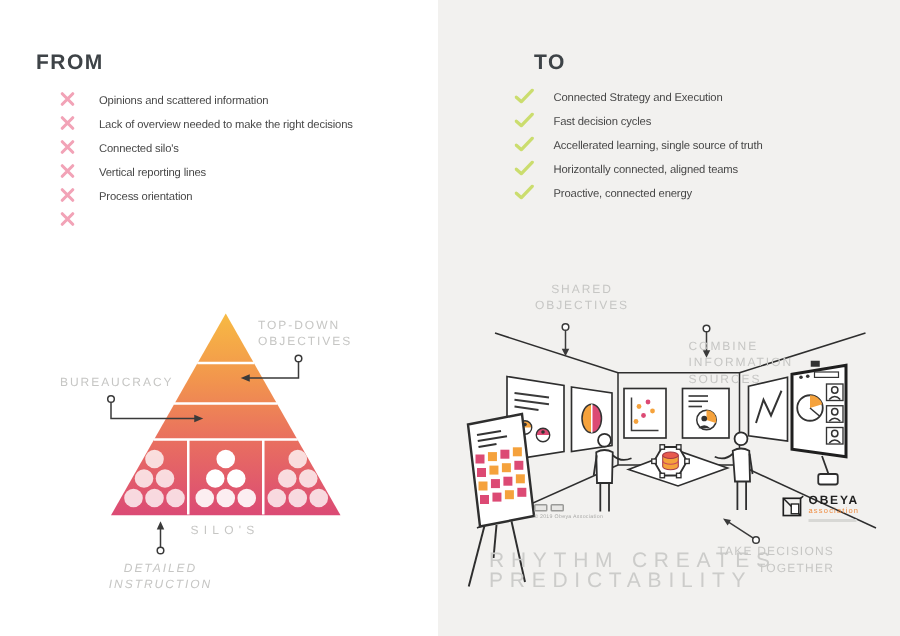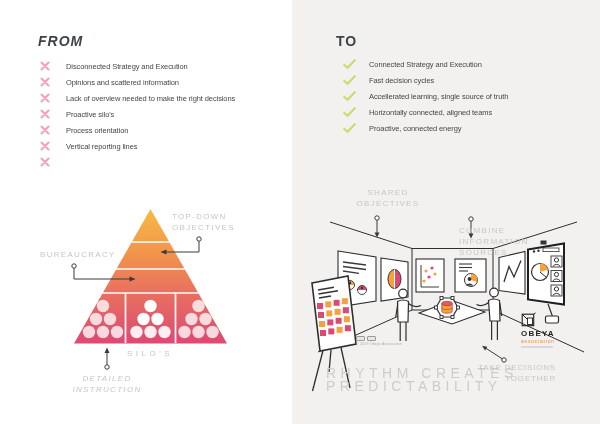--- a/index.html
+++ b/index.html
@@ -24,80 +24,72 @@
   .copyright { display:flex; flex-direction:column; gap:1px; }
   .cc-row { display:flex; gap:2px; }
   .cc-badge { width:9px; height:5px; border:0.8px solid #9a9a98; border-radius:1px; background:#e7e6e4; }
   .copy-txt { font-size:3.5px; color:#ABABA9; letter-spacing:0.2px; white-space:nowrap; }
 </style>
 </head>
 <body>
 
 <div class="panel-right"></div>
 
-<div class="abs heading" style="left:38px; top:33px;font-style:italic;">FROM</div>
+<div class="abs heading" style="left:24px; top:33px;">FROM</div>
 <div class="check-list" style="left:40px; top:58px;">
   <div class="row">
     <span class="ic">
         <svg width="10" height="10" viewBox="0 0 10 10">
           <path d="M1.5,1.5 L8.5,8.5 M8.5,1.5 L1.5,8.5" stroke="#F2A3B7" stroke-width="2.1" stroke-linecap="round" fill="none"></path>
         </svg>
       </span>
-    <span class="txt">Disconnected Strategy and Execution</span>
-  </div>
-  <div class="row">
-    <span class="ic">
-        <svg width="10" height="10" viewBox="0 0 10 10">
-          <path d="M1.5,1.5 L8.5,8.5 M8.5,1.5 L1.5,8.5" stroke="#F2A3B7" stroke-width="2.1" stroke-linecap="round" fill="none"></path>
-        </svg>
-      </span>
     <span class="txt">Opinions and scattered information</span>
   </div>
   <div class="row">
     <span class="ic">
         <svg width="10" height="10" viewBox="0 0 10 10">
           <path d="M1.5,1.5 L8.5,8.5 M8.5,1.5 L1.5,8.5" stroke="#F2A3B7" stroke-width="2.1" stroke-linecap="round" fill="none"></path>
         </svg>
       </span>
     <span class="txt">Lack of overview needed to make the right decisions</span>
   </div>
   <div class="row">
     <span class="ic">
         <svg width="10" height="10" viewBox="0 0 10 10">
           <path d="M1.5,1.5 L8.5,8.5 M8.5,1.5 L1.5,8.5" stroke="#F2A3B7" stroke-width="2.1" stroke-linecap="round" fill="none"></path>
         </svg>
       </span>
-    <span class="txt">Proactive silo's</span>
+    <span class="txt">Connected silo's</span>
+  </div>
+  <div class="row">
+    <span class="ic">
+        <svg width="10" height="10" viewBox="0 0 10 10">
+          <path d="M1.5,1.5 L8.5,8.5 M8.5,1.5 L1.5,8.5" stroke="#F2A3B7" stroke-width="2.1" stroke-linecap="round" fill="none"></path>
+        </svg>
+      </span>
+    <span class="txt">Vertical reporting lines</span>
   </div>
   <div class="row">
     <span class="ic">
         <svg width="10" height="10" viewBox="0 0 10 10">
           <path d="M1.5,1.5 L8.5,8.5 M8.5,1.5 L1.5,8.5" stroke="#F2A3B7" stroke-width="2.1" stroke-linecap="round" fill="none"></path>
         </svg>
       </span>
     <span class="txt">Process orientation</span>
   </div>
   <div class="row">
     <span class="ic">
         <svg width="10" height="10" viewBox="0 0 10 10">
           <path d="M1.5,1.5 L8.5,8.5 M8.5,1.5 L1.5,8.5" stroke="#F2A3B7" stroke-width="2.1" stroke-linecap="round" fill="none"></path>
         </svg>
       </span>
-    <span class="txt">Vertical reporting lines</span>
-  </div>
-  <div class="row">
-    <span class="ic">
-        <svg width="10" height="10" viewBox="0 0 10 10">
-          <path d="M1.5,1.5 L8.5,8.5 M8.5,1.5 L1.5,8.5" stroke="#F2A3B7" stroke-width="2.1" stroke-linecap="round" fill="none"></path>
-        </svg>
-      </span>
   </div>
 </div>
 
-<div class="abs heading" style="left:336px; top:33px;">TO</div>
+<div class="abs heading" style="left:356px; top:33px;">TO</div>
 <div class="check-list" style="left:343px; top:56px;">
   <div class="row">
     <span class="ic">
         <svg width="13" height="10" viewBox="0 0 13 10">
           <path d="M1.2,5.8 L4.6,8.8 L11.8,1.2" stroke="#CBDD6E" stroke-width="2.2" stroke-linecap="round" stroke-linejoin="round" fill="none"></path>
         </svg>
       </span>
     <span class="txt">Connected Strategy and Execution</span>
   </div>
   <div class="row">
@@ -376,21 +368,21 @@
 TOGETHER</div>
 
 <div class="abs copyright" style="left:356px; top:336px;">
   <div class="cc-row">
     <span class="cc-badge"></span>
     <span class="cc-badge"></span>
   </div>
   <span class="copy-txt">© 2019 Obeya Association</span>
 </div>
 
-<div class="abs logo" style="left:521px; top:312px;flex-direction:column;">
+<div class="abs logo" style="left:521px; top:330px;">
   <svg width="15" height="15" viewBox="0 0 15 15">
     <rect x="1.2" y="2.2" width="11.5" height="11.5" fill="none" stroke="#1F1F1F" stroke-width="1.1"></rect>
     <line x1="1.2" y1="2.2" x2="12.7" y2="13.7" stroke="#1F1F1F" stroke-width="1"></line>
     <rect x="6.5" y="6" width="5" height="6.5" fill="#FFFFFF" stroke="#1F1F1F" stroke-width="0.9"></rect>
     <line x1="12.7" y1="2.2" x2="14.5" y2="0.8" stroke="#1F1F1F" stroke-width="1"></line>
   </svg>
   <div class="logo-text">
     <span class="logo-name">OBEYA</span>
     <span class="logo-sub">association</span>
     <span class="logo-bar"></span>

